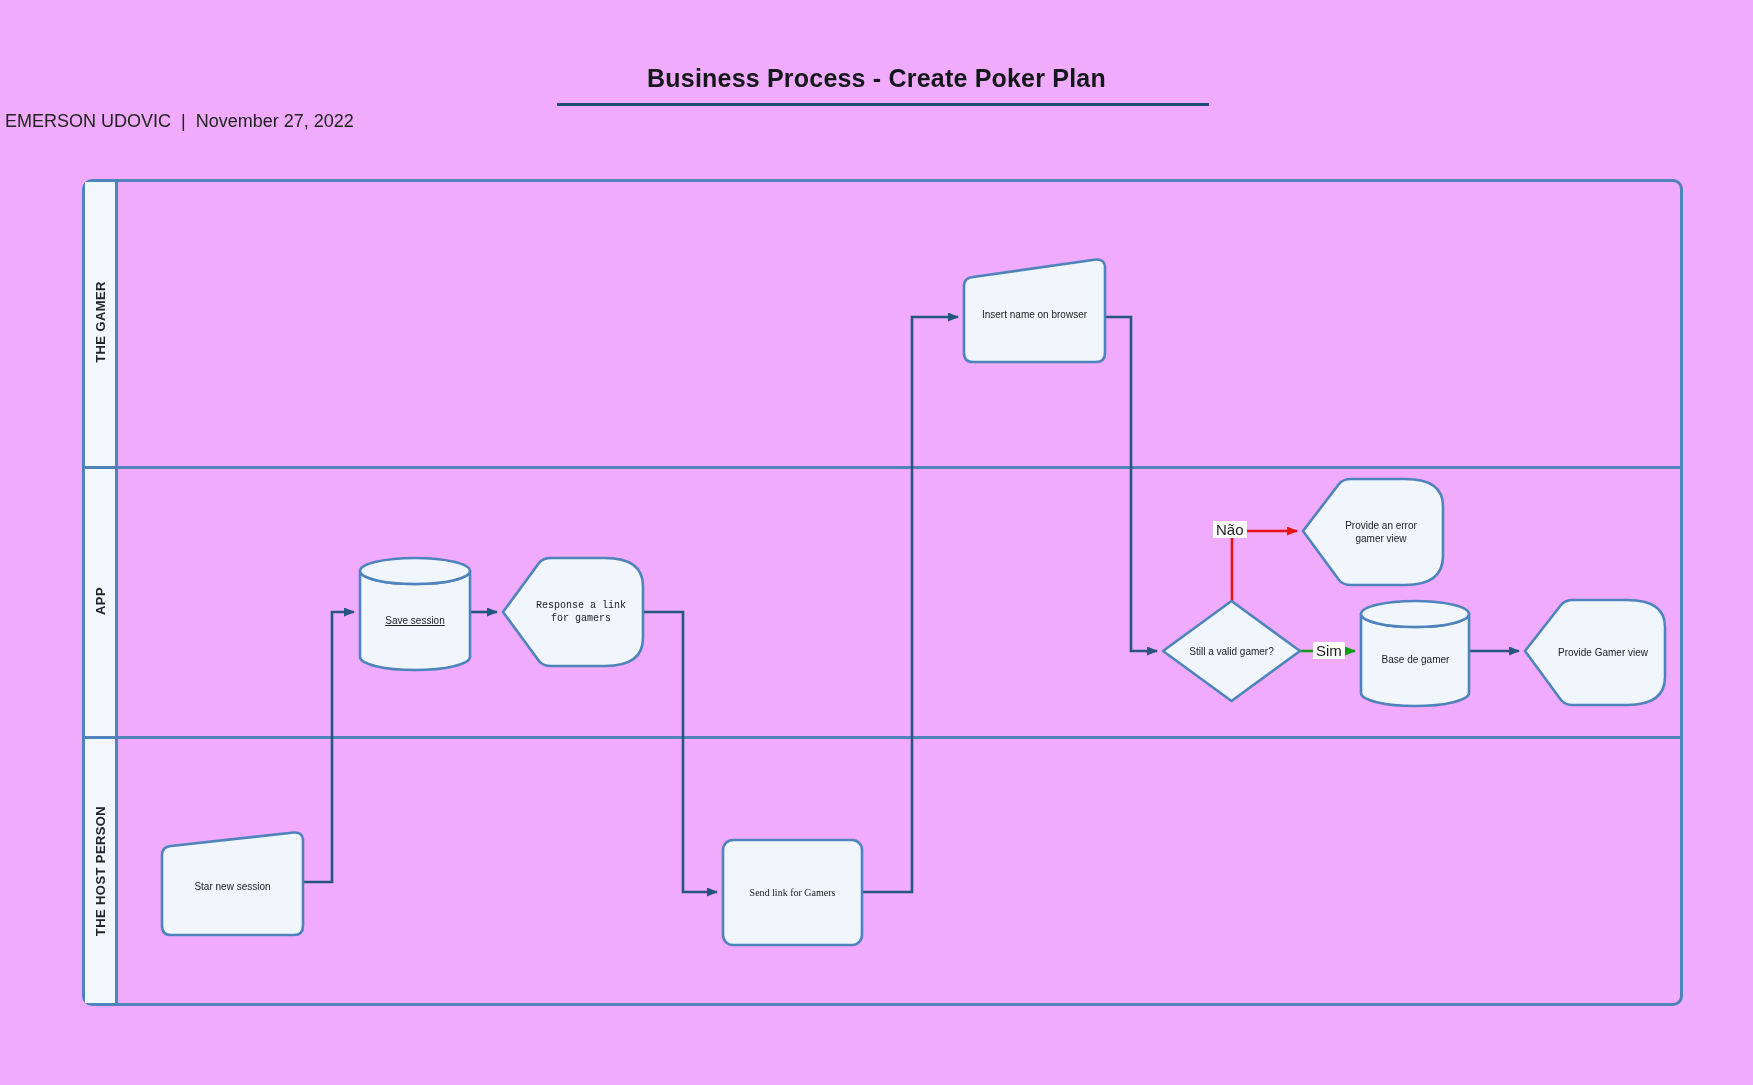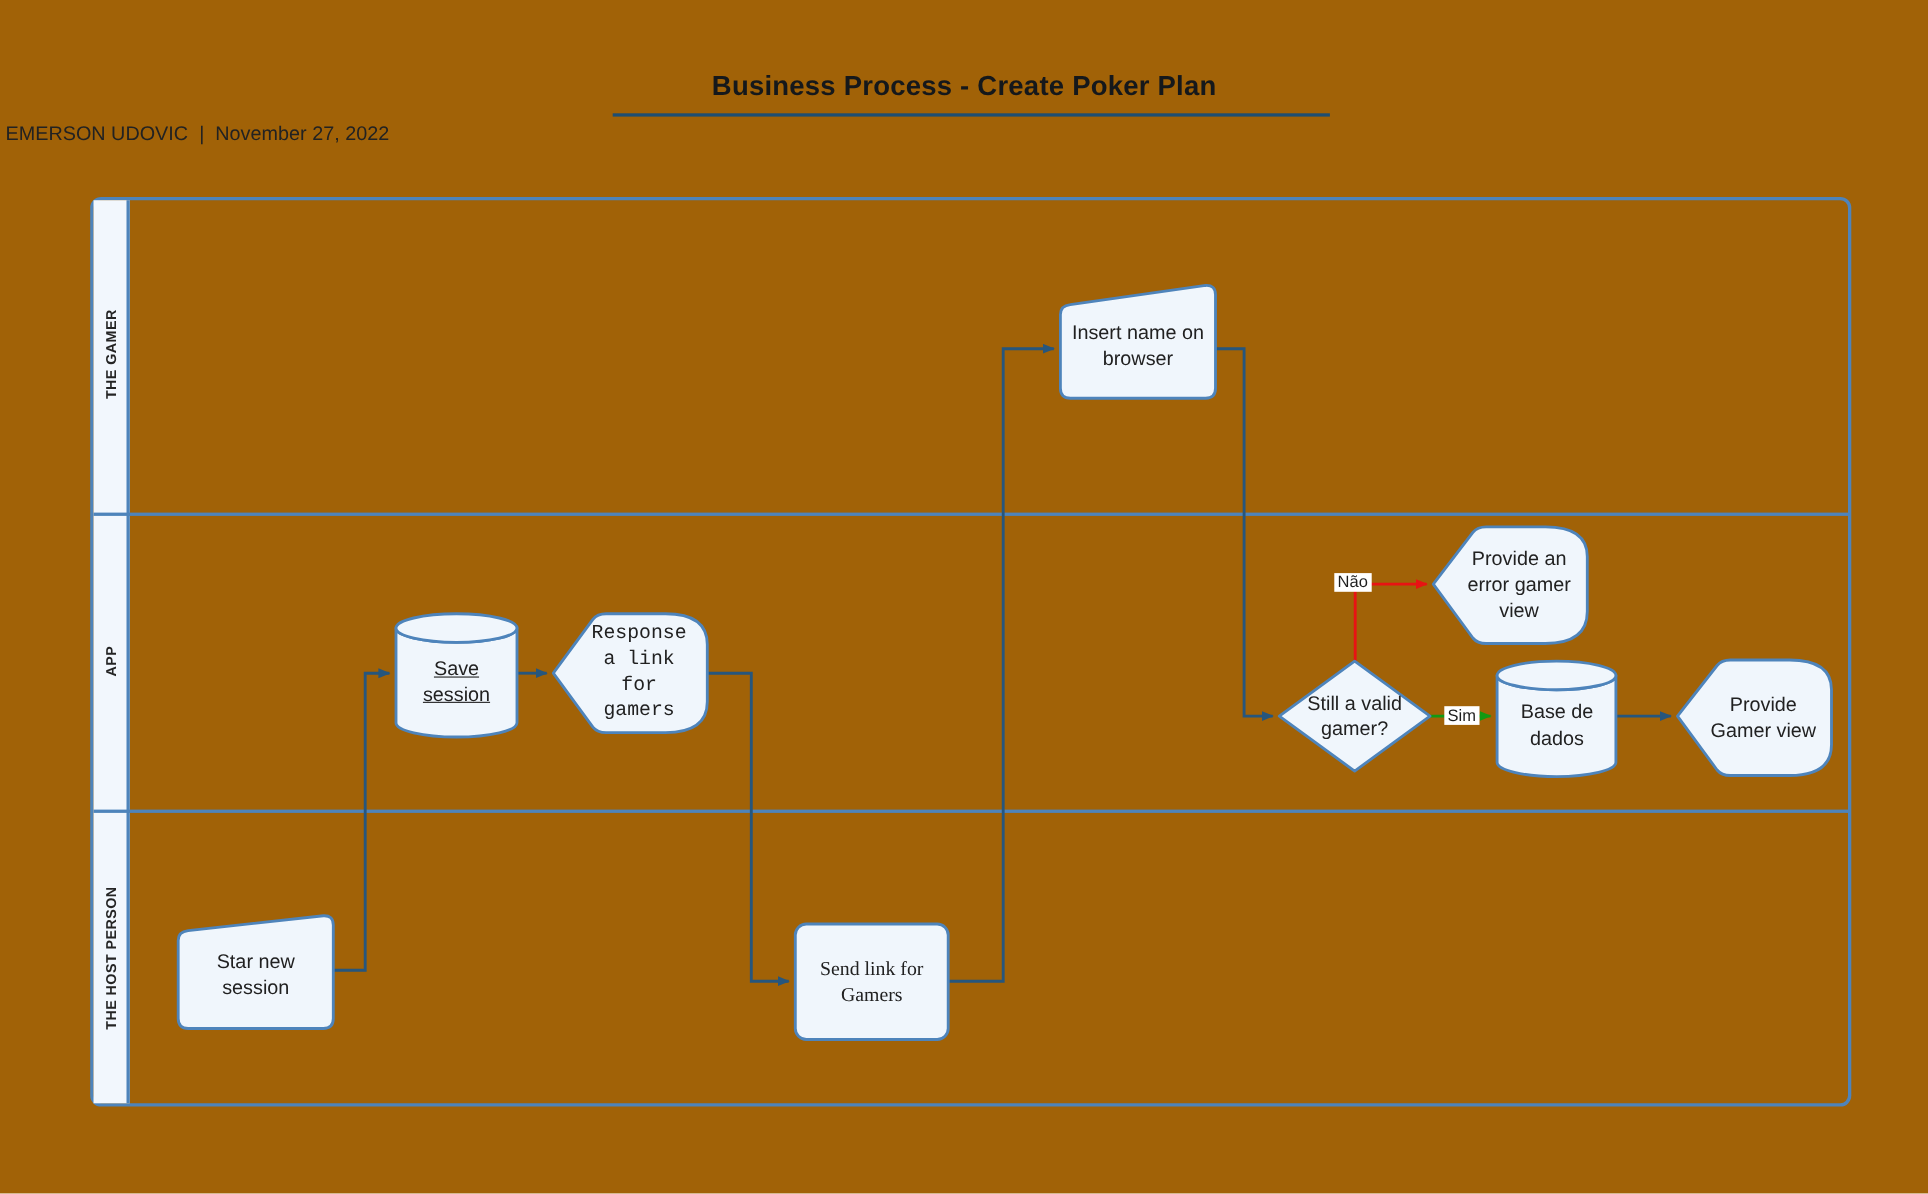--- a/index.html
+++ b/index.html
@@ -2,21 +2,21 @@
 <html style="--node-fill: #f0f6fc; --node-stroke: #4e84bb; --lane-stroke: #4e84bb; --lane-label-fill: #f2f7fd; --connector: #26567d; --edge-no: #e81313; --edge-yes: #129a12; --title-underline: #1d4e73;"><head>
 <meta charset="utf-8">
 <style>
   :root{
     --node-fill:#f0f6fc; --node-stroke:#4e84bb; --lane-stroke:#4e84bb;
     --lane-label-fill:#f2f7fd; --connector:#26567d; --edge-no:#e81313;
     --edge-yes:#129a12; --title-underline:#1d4e73;
   }
   html,body{margin:0;padding:0;background:#fff;}
   body{font-family:"Liberation Sans", sans-serif; color:#1c1c1c;}
-  #canvas{position:relative;width:1753px;height:1085px;background:#a16207;overflow:hidden;}
+  #canvas{position:relative;width:1753px;height:1085px;background:#f0abfc;overflow:hidden;}
 
   
   .title{position:absolute;top:64px;left:0;width:100%;text-align:center;
          font-size:25px;font-weight:bold;color:#15181b;letter-spacing:.2px;}
   .title-underline{position:absolute;left:557px;top:103px;width:652px;height:3px;
          background:var(--title-underline,#1d4e73);}
   .byline{position:absolute;top:111px;left:0;width:100%;text-align:left;
          font-size:18px;color:#222;}
   .byline span{margin:0 5px;}
 
@@ -31,21 +31,21 @@
         align-items:center;justify-content:center;transform:rotate(-90deg);
         font-size:13px;font-weight:bold;color:#242424;white-space:nowrap;letter-spacing:.4px;}
   .lane-body{position:absolute;left:33px;right:0;}
 
   
   .node{position:absolute;}
   .node svg{position:absolute;left:0;top:0;display:block;}
   .node .shape{fill:var(--node-fill,#f0f6fc);stroke:var(--node-stroke,#4e84bb);
         stroke-width:2.6;stroke-linejoin:round;}
   .node .label{position:absolute;inset:0;display:flex;align-items:center;justify-content:center;
-        text-align:center;font-size:18px;line-height:1.3;color:#212121;}
+        text-align:center;font-size:10px;line-height:1.3;color:#212121;}
   .node .label span{display:inline-block;}
 
   
   #edges{position:absolute;left:0;top:0;pointer-events:none;}
   #edges path.flow{fill:none;stroke:var(--connector,#26567d);stroke-width:2.6;}
   #edges path.flow.no{stroke:var(--edge-no,#e81313);}
   #edges path.flow.yes{stroke:var(--edge-yes,#129a12);}
   .mk-blue{fill:var(--connector,#26567d);} .mk-red{fill:var(--edge-no,#e81313);}
   .mk-green{fill:var(--edge-yes,#129a12);}
   .edge-label{position:absolute;background:#fff;font-size:15px;color:#1d1d1d;padding:0 3px;}
@@ -165,21 +165,21 @@
         <span style="width:95px;">Provide an error gamer view</span>
       </div>
   </div>
 
   <div class="node" style="left:1357px;top:597px;width:117px;height:113px;">
     <svg width="117" height="113">
       <path class="shape" d="M4 17 L4 96 A54 13 0 0 0 112 96 L112 17 A54 13 0 0 1 4 17 Z"></path>
       <ellipse class="shape" cx="58" cy="17" rx="54" ry="13"></ellipse>
     </svg>
     <div class="label" style="padding-top:12px;">
-        <span style="width:80px;">Base de dados</span>
+        <span style="width:80px;">Base de gamer</span>
       </div>
   </div>
 
   <div class="node" style="left:1521px;top:596px;width:148px;height:113px;">
     <svg width="148" height="113">
         <path class="shape" d="M4 55 L40 9 Q44 4 52 4 L106 4 Q144 4 144 31 L144 81 Q144 109 106 109 L52 109 Q44 109 40 104 Z"></path>
       </svg>
     <div class="label" style="padding-left:16px;">
         <span style="width:110px;">Provide Gamer view</span>
       </div>

